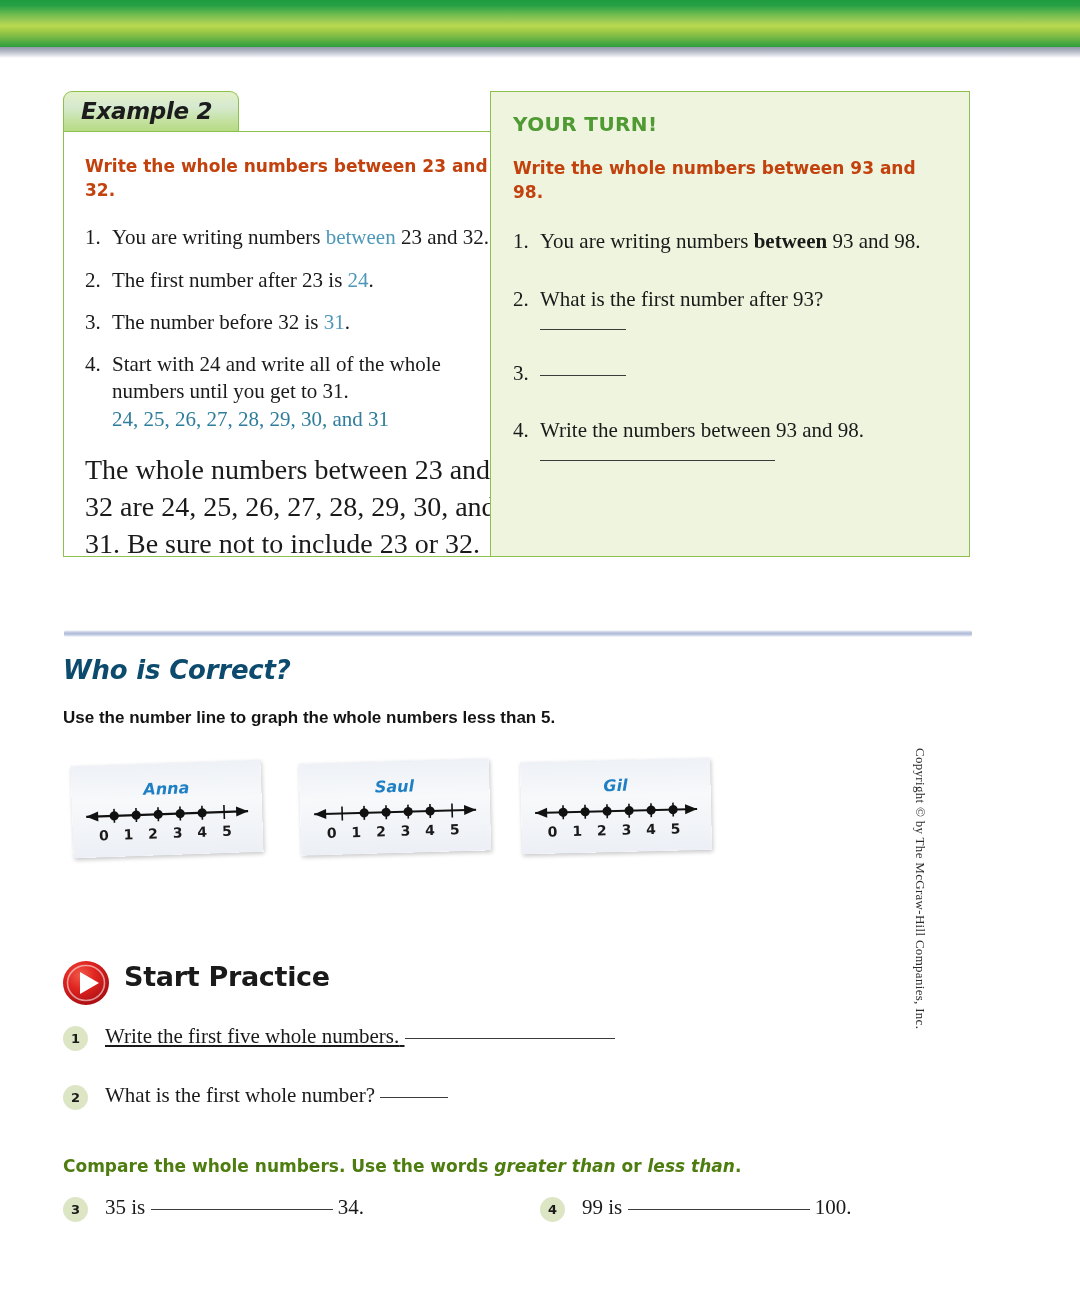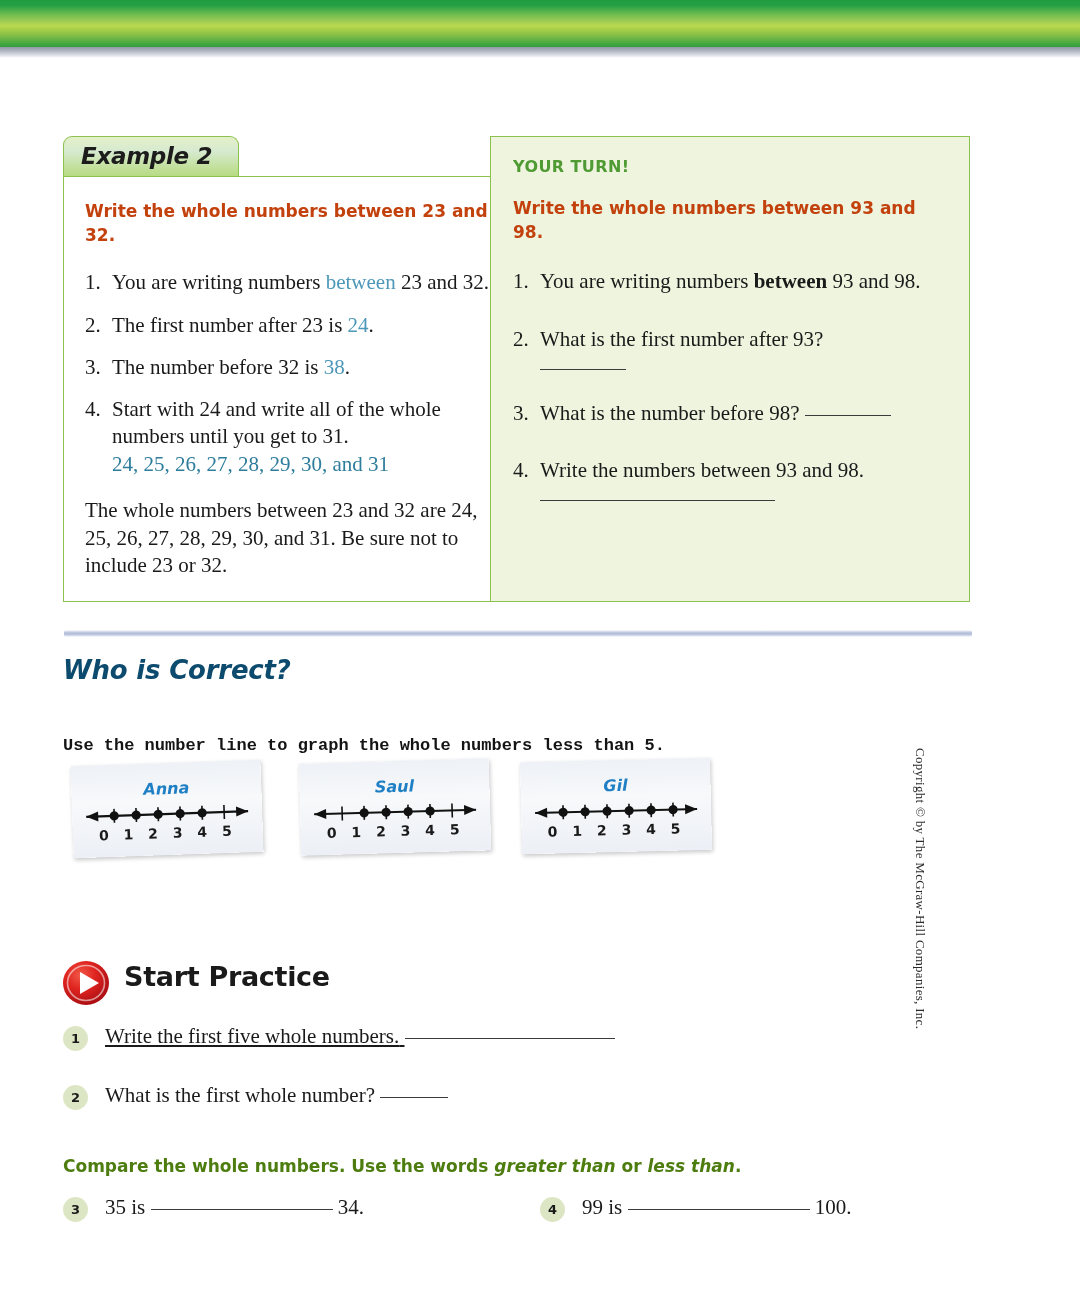--- a/index.html
+++ b/index.html
@@ -35,21 +35,21 @@
     position: absolute;
     left: 0; top: 58px;
     width: 1080px;
     height: 1250px;
   }
 
   
   #lesson-row {
     position: absolute;
     left: 63px; top: 33px;
-    width: 979px; height: 466px; margin-top: 45px;
+    width: 979px; height: 466px;
   }
 
   
   #example-box {
     position: absolute;
     left: 0; top: 0;
     width: 456px; height: 466px;
   }
   #example-tab {
     position: absolute;
@@ -84,21 +84,21 @@
     position: absolute;
     left: 427px; top: 0;
     width: 480px; height: 466px;
     border: 1.5px solid #8cc04f;
     background: #eef4de;
   }
   #yourturn-inner { padding: 20px 24px 0 22px; }
   #yourturn-title {
     font-family: "DejaVu Sans", sans-serif;
     font-weight: bold;
-    font-size: 16px;
+    font-size: 20px;
     color: #4f9a33;
     letter-spacing: 0.4px;
     margin-bottom: 20px;
   }
 
   .prompt {
     font-family: "DejaVu Sans", sans-serif;
     font-weight: bold;
     font-size: 17px;
     line-height: 1.42;
@@ -126,21 +126,21 @@
     left: 0; top: 0;
   }
   #yourturn-inner ol.steps > li { margin-bottom: 30px; }
 
   .hl { color: #4d97b8; }
   .answers { color: #2f7d9c; display: block; }
   .bold-serif { font-weight: bold; }
 
   .closing {
     font-family: "Liberation Serif", serif;
-    font-size: 21px;
+    font-size: 28px;
     line-height: 1.32;
     color: #1a1a1a;
     margin-top: 19px;
   }
 
   .blank {
     display: inline-block;
     border-bottom: 1.6px solid #3b3b3b;
     height: 1px;
     vertical-align: baseline;
@@ -169,22 +169,22 @@
     left: 63px; top: 597px;
     font-family: "DejaVu Sans", sans-serif;
     font-style: italic;
     font-weight: bold;
     font-size: 26px;
     color: #0c4a6e;
     letter-spacing: -0.2px;
   }
   #who-instruction {
     position: absolute;
-    left: 63px; top: 678px;
-    font-family: Liberation Mono, monospace;
+    left: 63px; top: 650px;
+    font-family: Liberation Sans, sans-serif;
     font-weight: bold;
     font-size: 17px;
     color: #141414;
   }
 
   
   #cards { position: absolute; left: 63px; top: 695px; width: 700px; height: 110px; }
   .card {
     position: absolute;
     width: 190px; height: 92px;
@@ -309,21 +309,21 @@
         <div id="example-inner">
           <p class="prompt">Write the whole numbers between 23 and 32.</p>
           <ol class="steps">
             <li>
               <span class="num">1.</span><span>You are writing numbers </span><span class="hl">between</span><span> 23 and 32.</span>
             </li>
             <li>
               <span class="num">2.</span><span>The first number after 23 is </span><span class="hl">24</span><span>.</span>
             </li>
             <li>
-              <span class="num">3.</span><span>The number before 32 is </span><span class="hl">38</span><span>.</span>
+              <span class="num">3.</span><span>The number before 32 is </span><span class="hl">31</span><span>.</span>
             </li>
             <li>
               <span class="num">4.</span><span>Start with 24 and write all of the whole numbers until you get to 31.</span><span class="answers">24, 25, 26, 27, 28, 29, 30, and 31</span>
             </li>
           </ol>
           <p class="closing">The whole numbers between 23 and 32 are 24, 25, 26, 27, 28, 29, 30, and 31. Be sure not to include 23 or 32.</p>
         </div>
       </div>
     </div>
 
@@ -333,21 +333,21 @@
         <p class="prompt">Write the whole numbers between 93 and 98.</p>
         <ol class="steps">
           <li>
             <span class="num">1.</span><span>You are writing numbers </span><span class="bold-serif">between</span><span> 93 and 98.</span>
           </li>
           <li>
             <span class="num">2.</span><span>What is the first number after 93?</span>
             <span class="blank-line" style="width:86px; margin-left:0;"></span>
           </li>
           <li>
-            <span class="num">3.</span><span>What is the number before 98? </span><span class="blank" style="width:86px;"></span>
+            <span class="num">3.</span><span class="blank" style="width:86px;"></span>
           </li>
           <li>
             <span class="num">4.</span><span>Write the numbers between 93 and 98.</span>
             <span class="blank-line" style="width:235px; margin-left:0;"></span>
           </li>
         </ol>
       </div>
     </div>
   </div>
 

